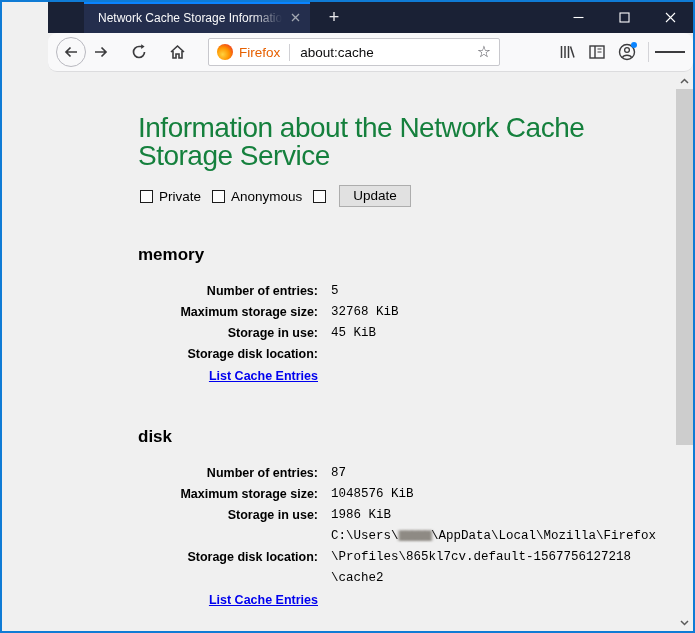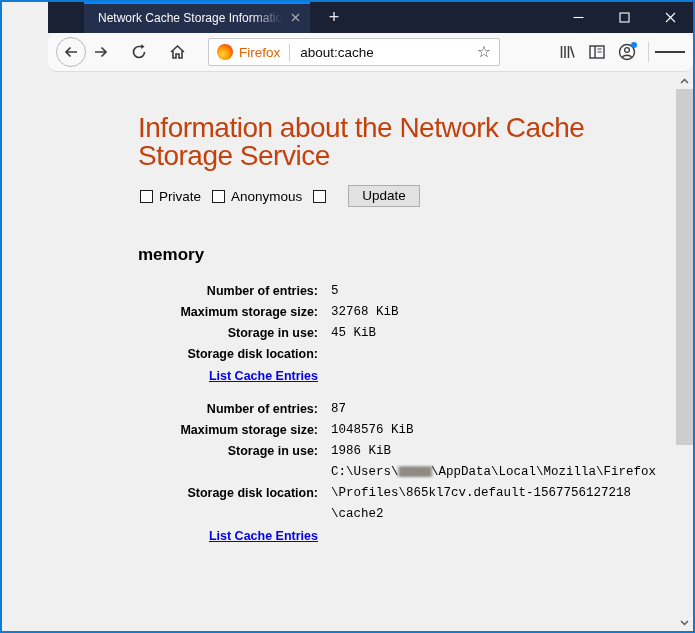--- a/index.html
+++ b/index.html
@@ -70,28 +70,28 @@
   .acct-dot { position:absolute; top:5px; right:5px; width:6px; height:6px; border-radius:50%; background:#0a84ff; }
   .hamburger div { width:15px; height:1.6px; background:#3c3c3e; margin:2.6px 0; }
 
   
   .content-wrap { position:relative; flex:1; overflow:hidden; }
   .content { position:absolute; left:0; top:0; right:17px; bottom:0; background:#f0f0f0; color:#0c0c0d; }
 
   h1.page-title {
     margin:42px 0 0 90px; width:516px;
     font-size:28px; line-height:28px; font-weight:300; letter-spacing:-0.5px;
-    color:#c2410c;
+    color:#15803d;
   }
 
   .controls-row { margin:15px 0 0 92px; display:flex; align-items:center; font-size:13.5px; color:#000; }
   .cbx { width:13px; height:13px; background:#fdfdfd; border:1px solid #1b1b1b; margin-right:6px; flex:0 0 13px; }
   .cbx-label { margin-right:11px; }
   .update-btn {
-    margin-left:16px; font-family:inherit; font-size:13.5px; color:#000;
+    margin-left:7px; font-family:inherit; font-size:13.5px; color:#000;
     background:#e1e1e1; border:1px solid #adadad; padding:2px 13px 3px 13px;
   }
 
   h2.sec-heading { margin:38px 0 0 90px; font-size:17px; font-weight:700; color:#000; }
   h2.sec-heading.disk { margin-top:44px; }
 
   .cache-table { margin:16px 0 0 90px; font-size:12.5px; }
   .crow { display:flex; line-height:21px; }
   .crow .lbl { width:180px; text-align:right; font-weight:700; color:#000; }
   .crow .val {
@@ -242,20 +242,21 @@
           <div class="val">45 KiB</div>
         </div>
         <div class="crow">
           <div class="lbl">Storage disk location:</div>
         </div>
         <div class="link-row">
           <a href="#" class="cache-link">List Cache Entries</a>
         </div>
       </div>
 
+      <h2 class="sec-heading disk">disk</h2>
       <div class="cache-table">
         <div class="crow">
           <div class="lbl">Number of entries:</div>
           <div class="val">87</div>
         </div>
         <div class="crow">
           <div class="lbl">Maximum storage size:</div>
           <div class="val">1048576 KiB</div>
         </div>
         <div class="crow">

